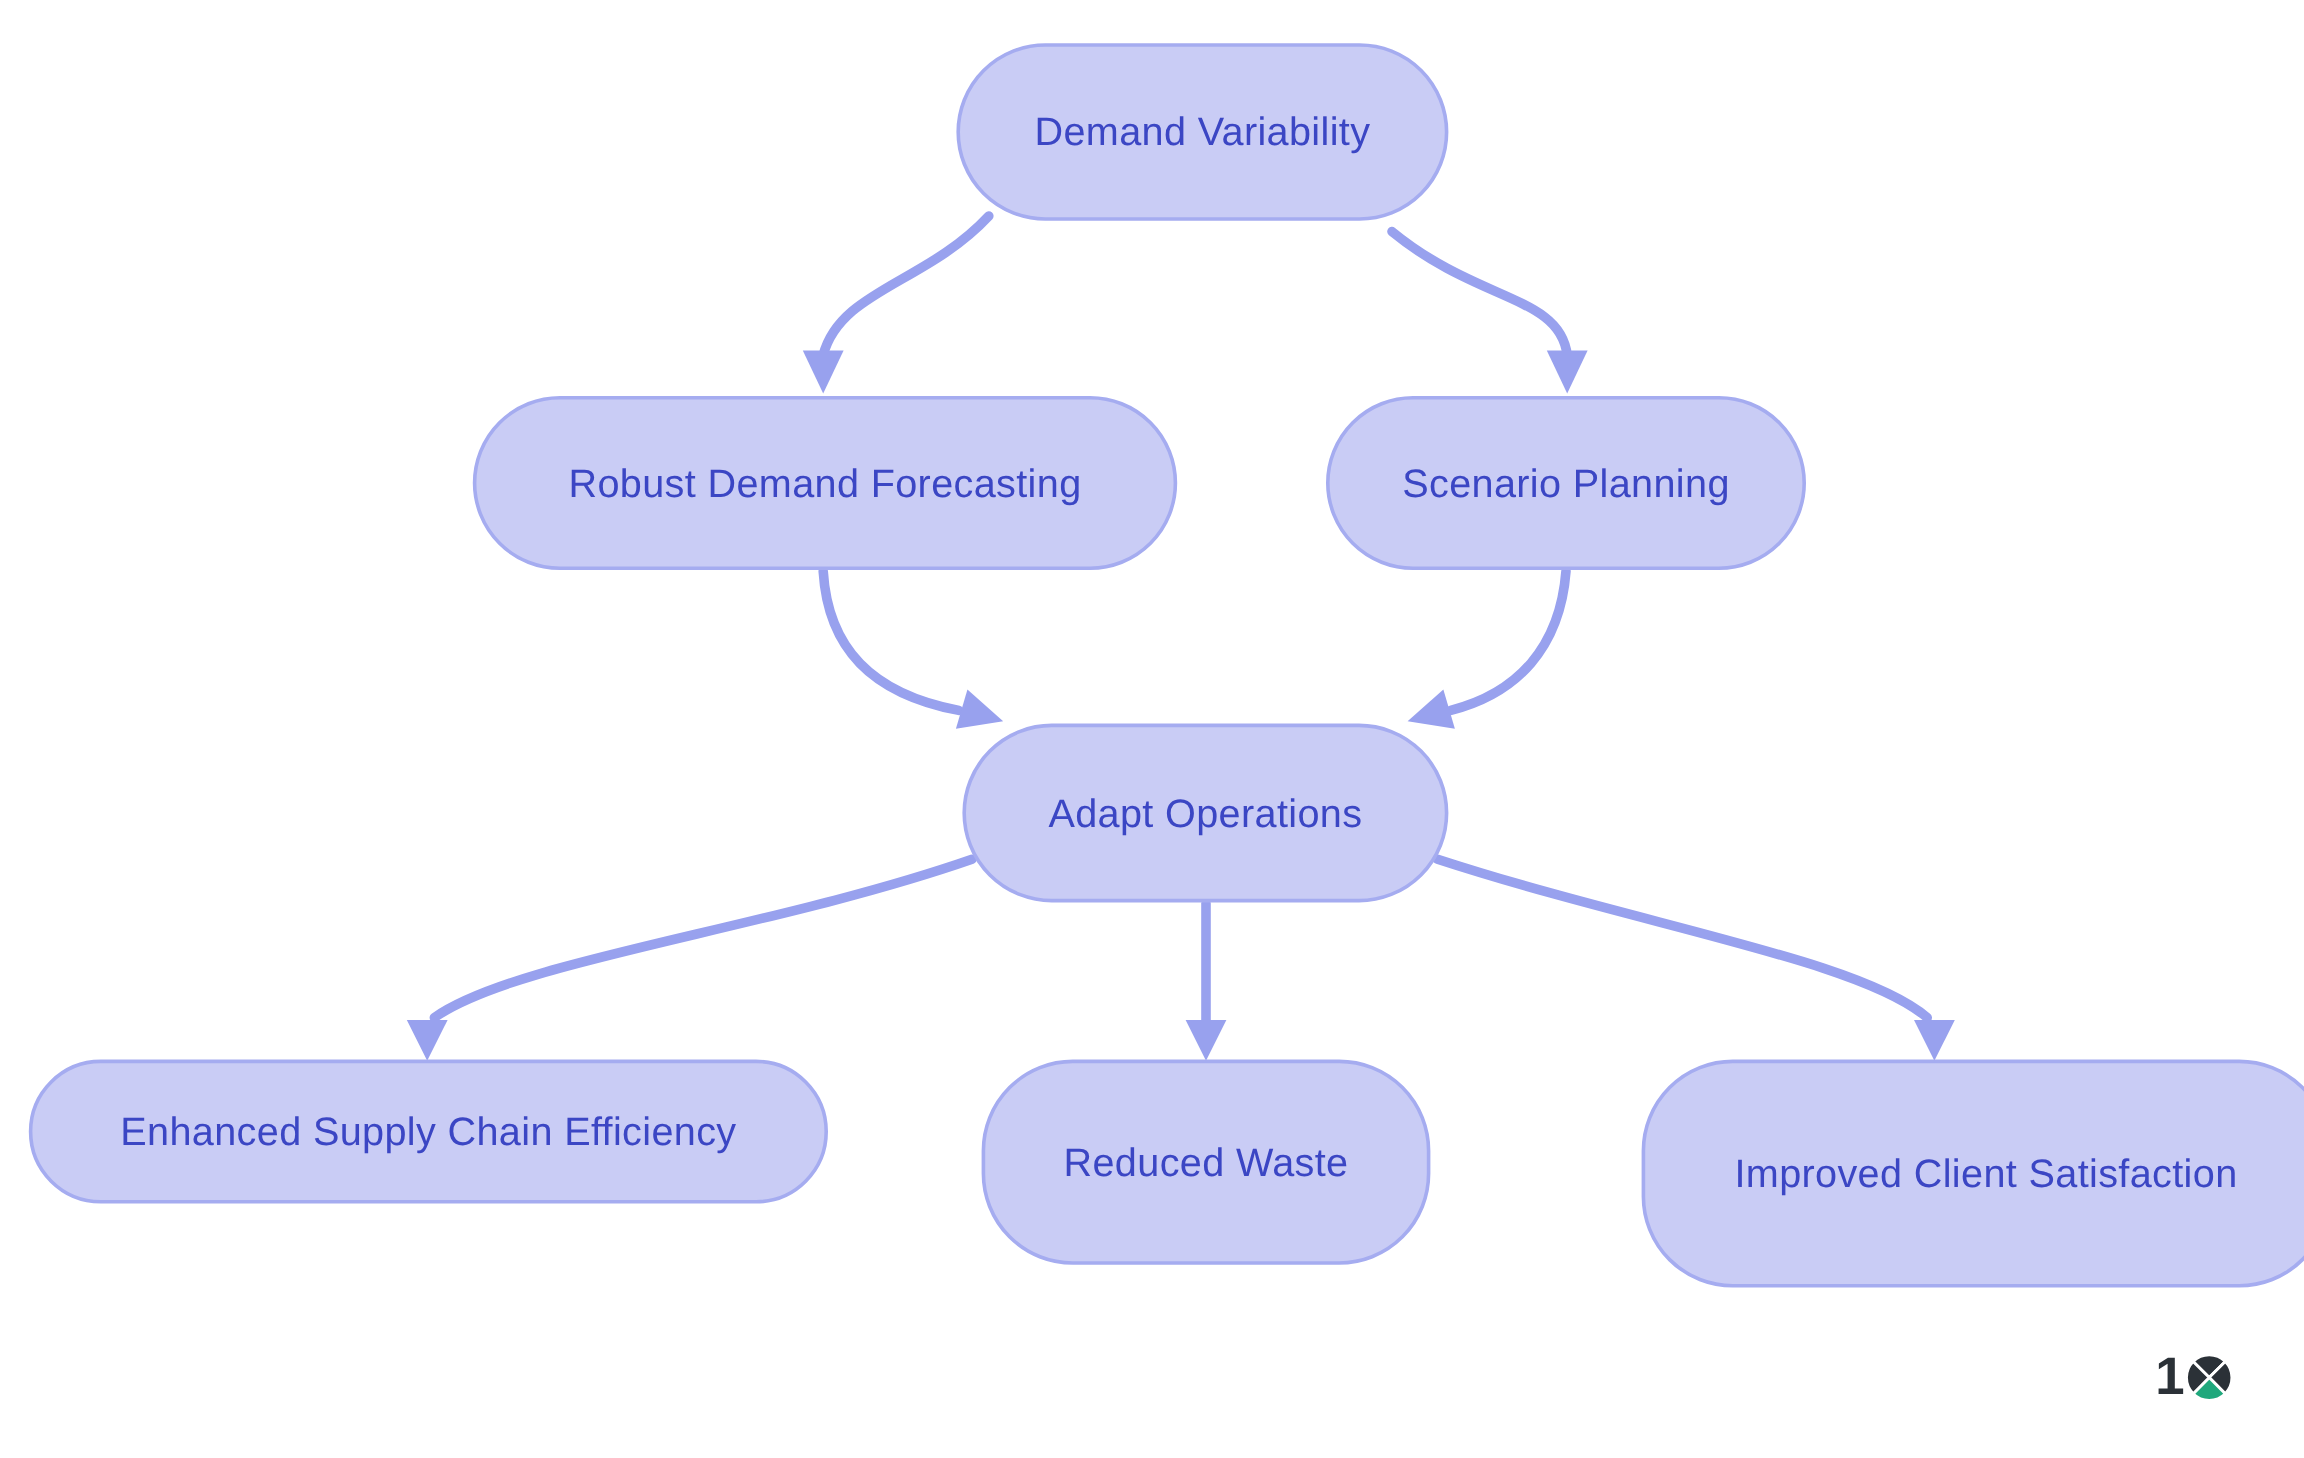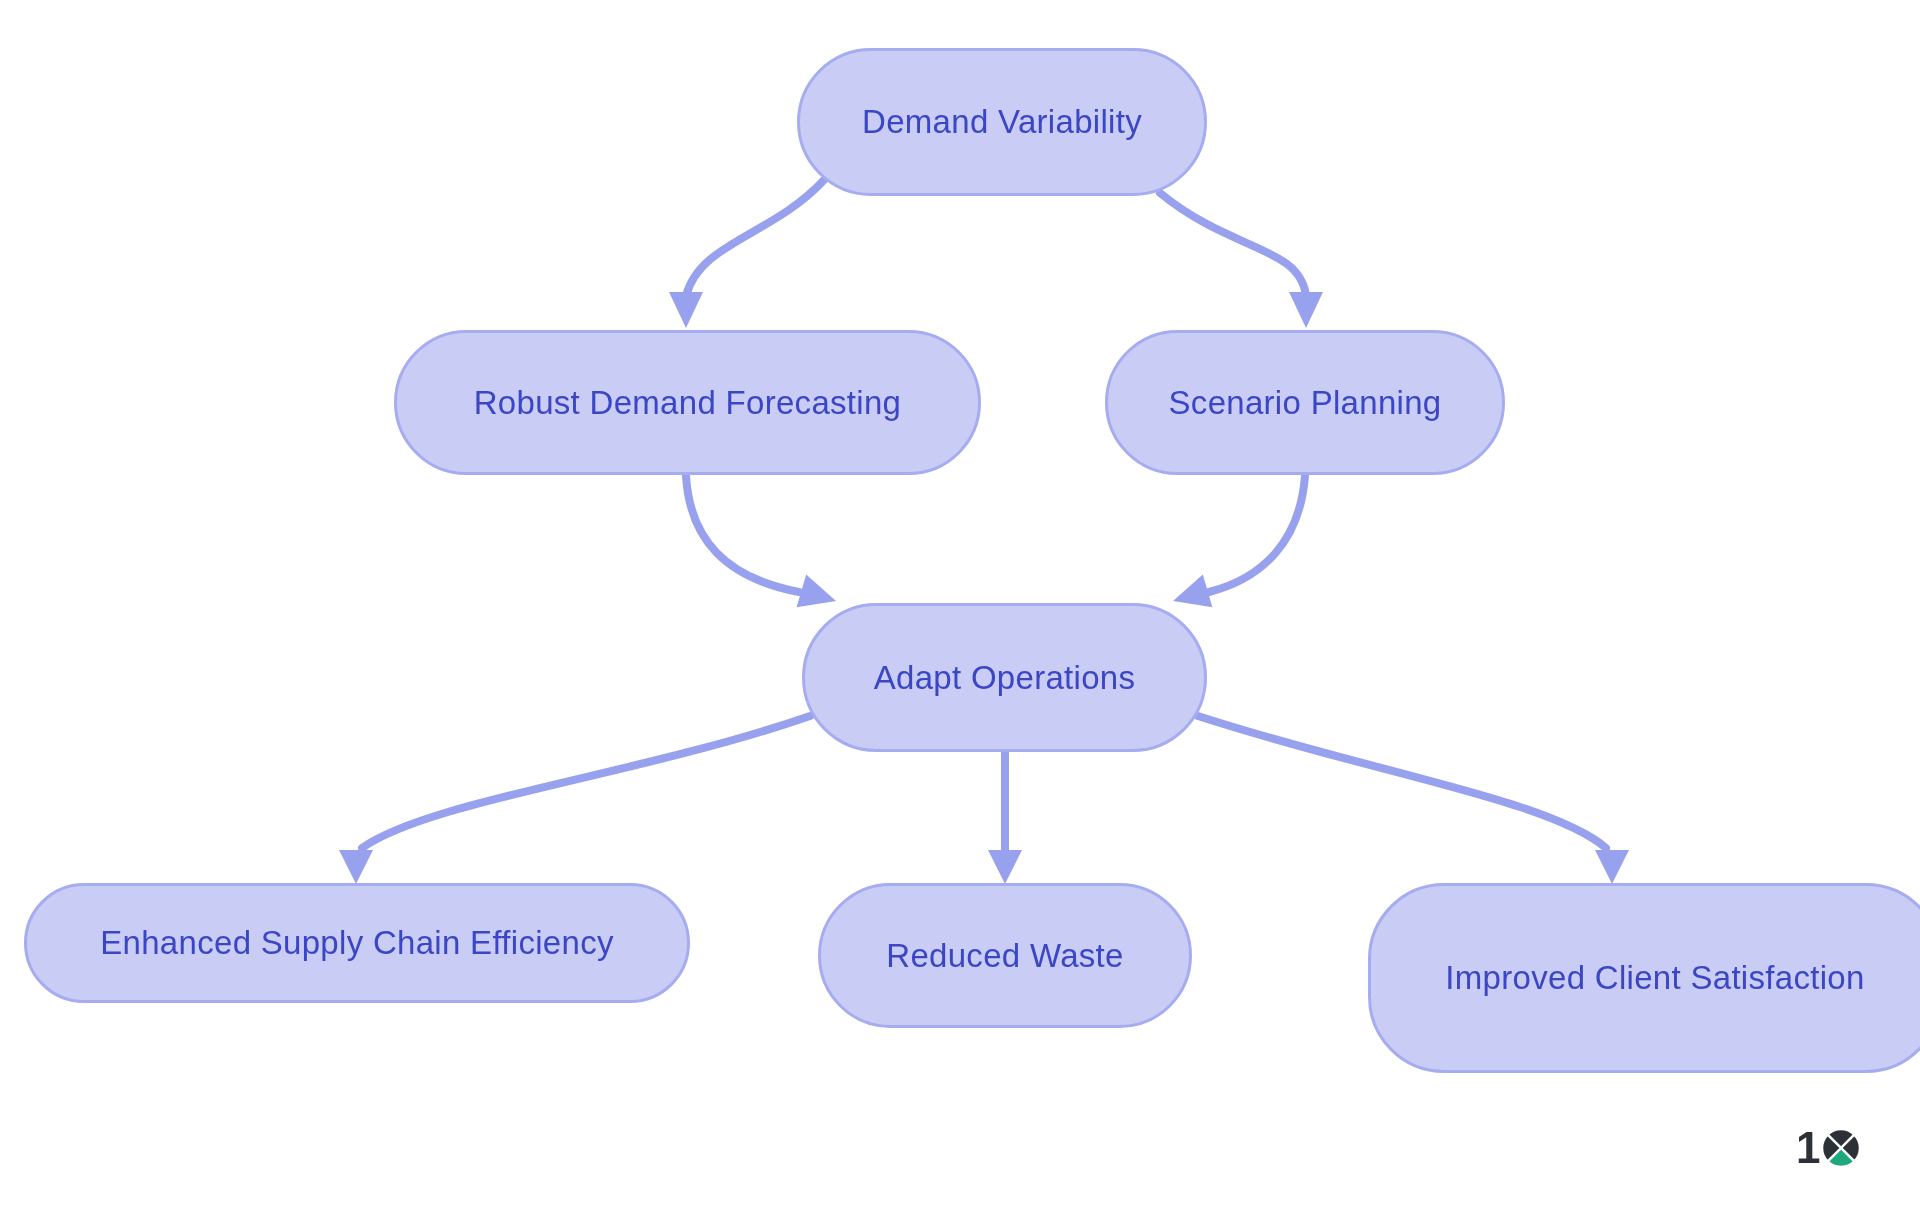--- a/index.html
+++ b/index.html
@@ -44,26 +44,26 @@
     justify-content: center;
     text-align: center;
   }
   .node .label {
     color: var(--node-text, #3b46c4);
     font-size: 33px;
     font-weight: 500;
     letter-spacing: 0.3px;
     white-space: nowrap;
   }
-  #node-demand-variability             { left: 797px;  top: 48px;  width: 410px; height: 148px; }
+  #node-demand-variability             { left: 797px;  top: 36px;  width: 410px; height: 148px; }
   #node-robust-demand-forecasting      { left: 394px;  top: 330px; width: 587px; height: 145px; }
   #node-scenario-planning              { left: 1105px; top: 330px; width: 400px; height: 145px; }
   #node-adapt-operations               { left: 802px;  top: 603px; width: 405px; height: 149px; }
   #node-enhanced-supply-chain-efficiency { left: 24px;   top: 883px; width: 666px; height: 120px; }
-  #node-reduced-waste                  { left: 818px;  top: 883px; width: 374px; height: 145px; }
+  #node-reduced-waste                  { left: 818px;  top: 883px; width: 374px; height: 171px; }
   #node-improved-client-satisfaction   { left: 1368px; top: 883px; width: 574px; height: 190px; }
   #brand-logo {
     position: absolute;
     left: 1796px;
     top: 1126px;
     display: flex;
     align-items: center;
     gap: 1px;
   }
   #brand-logo .one {

